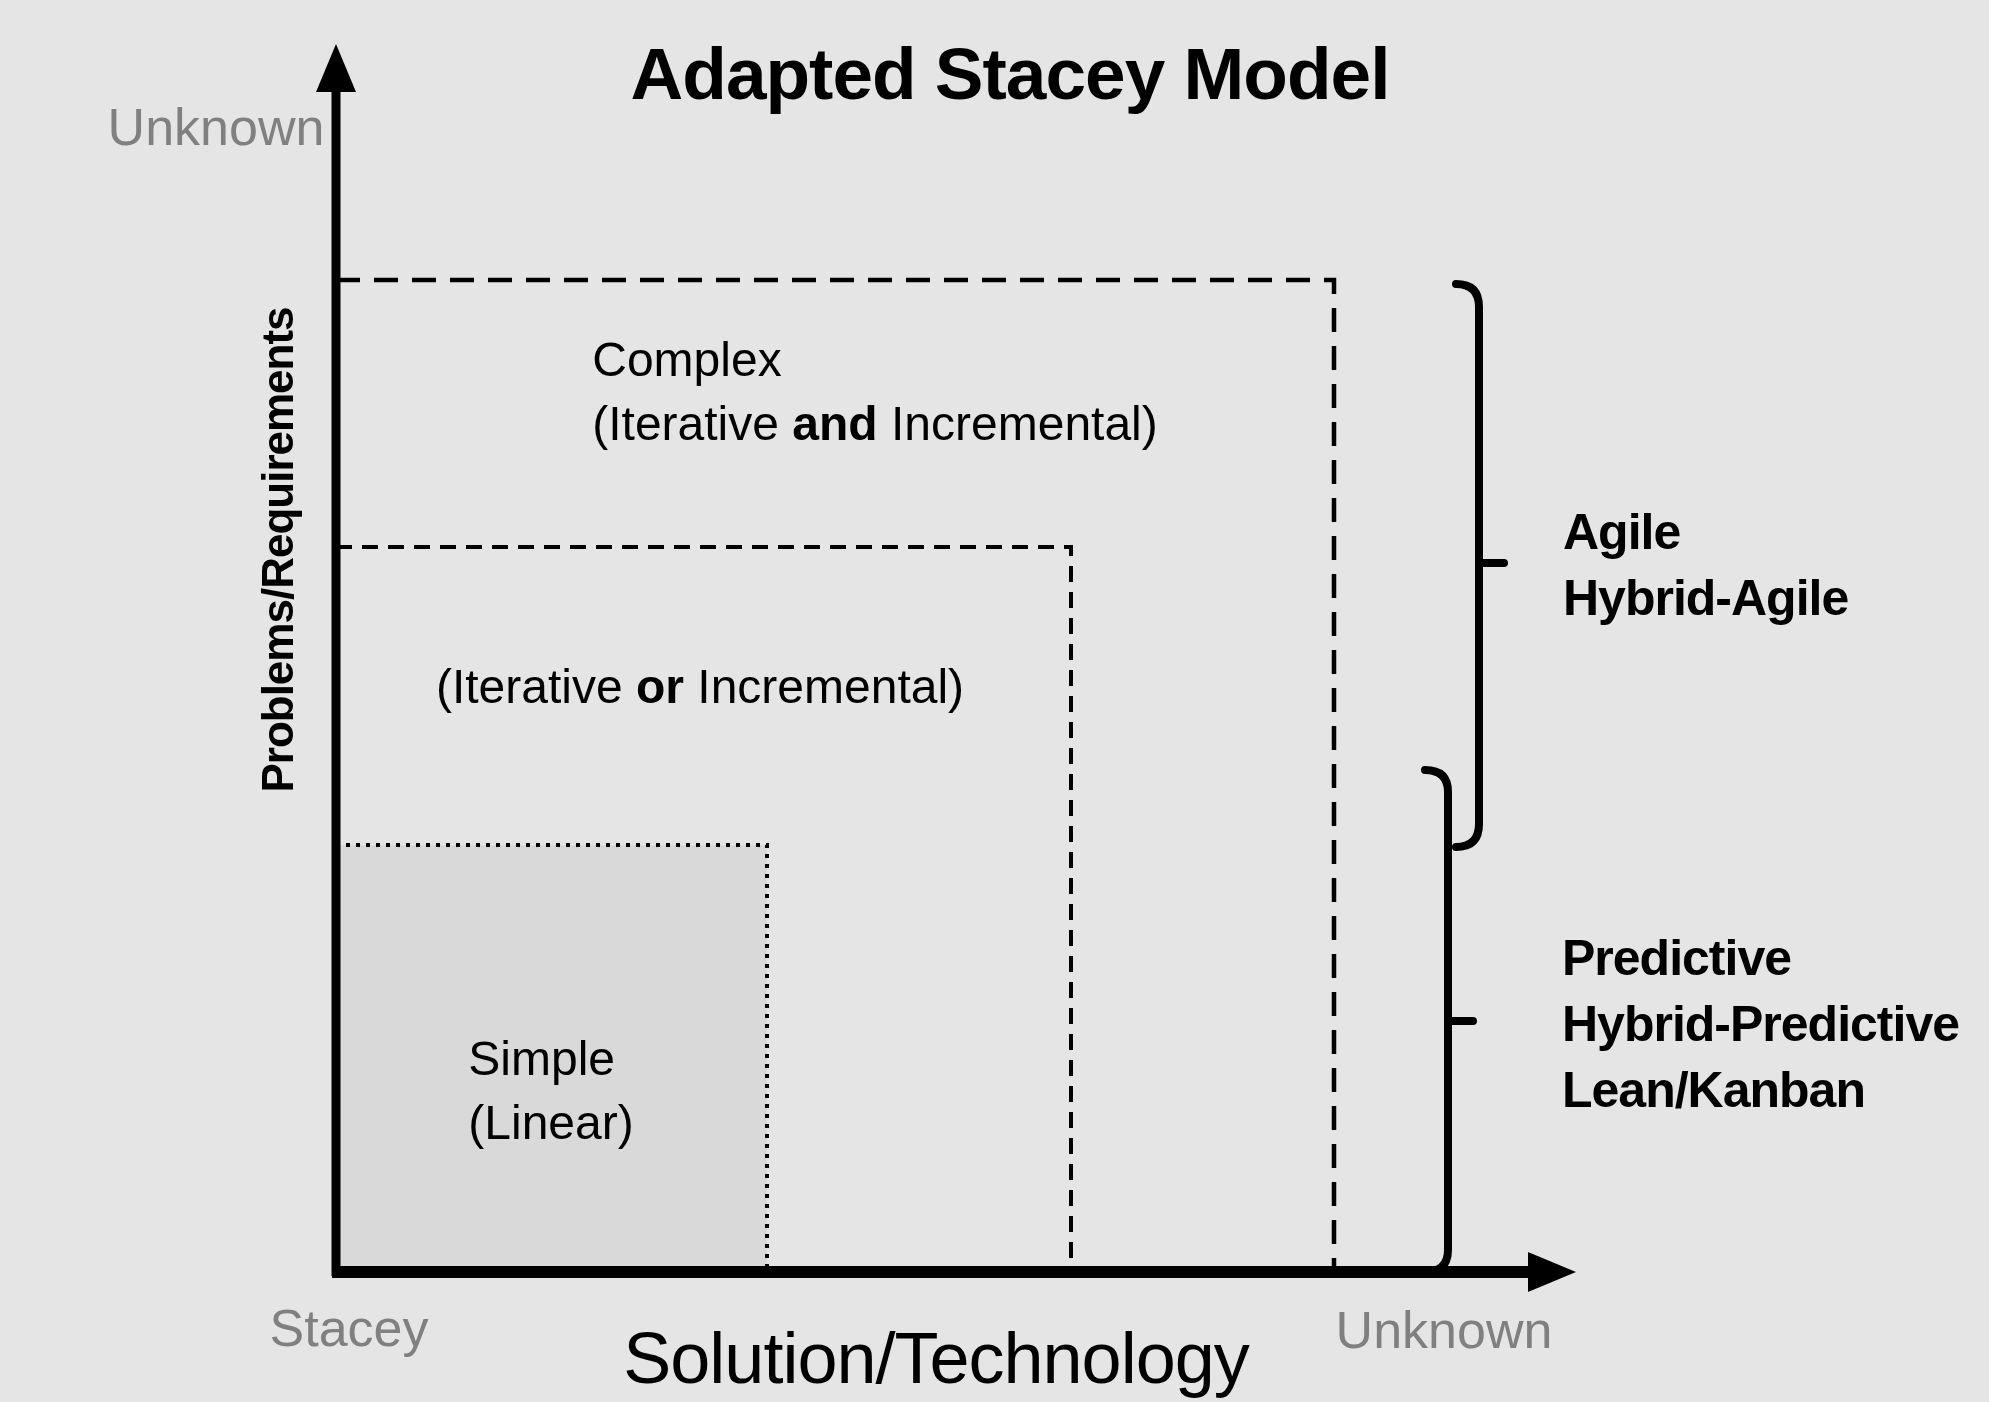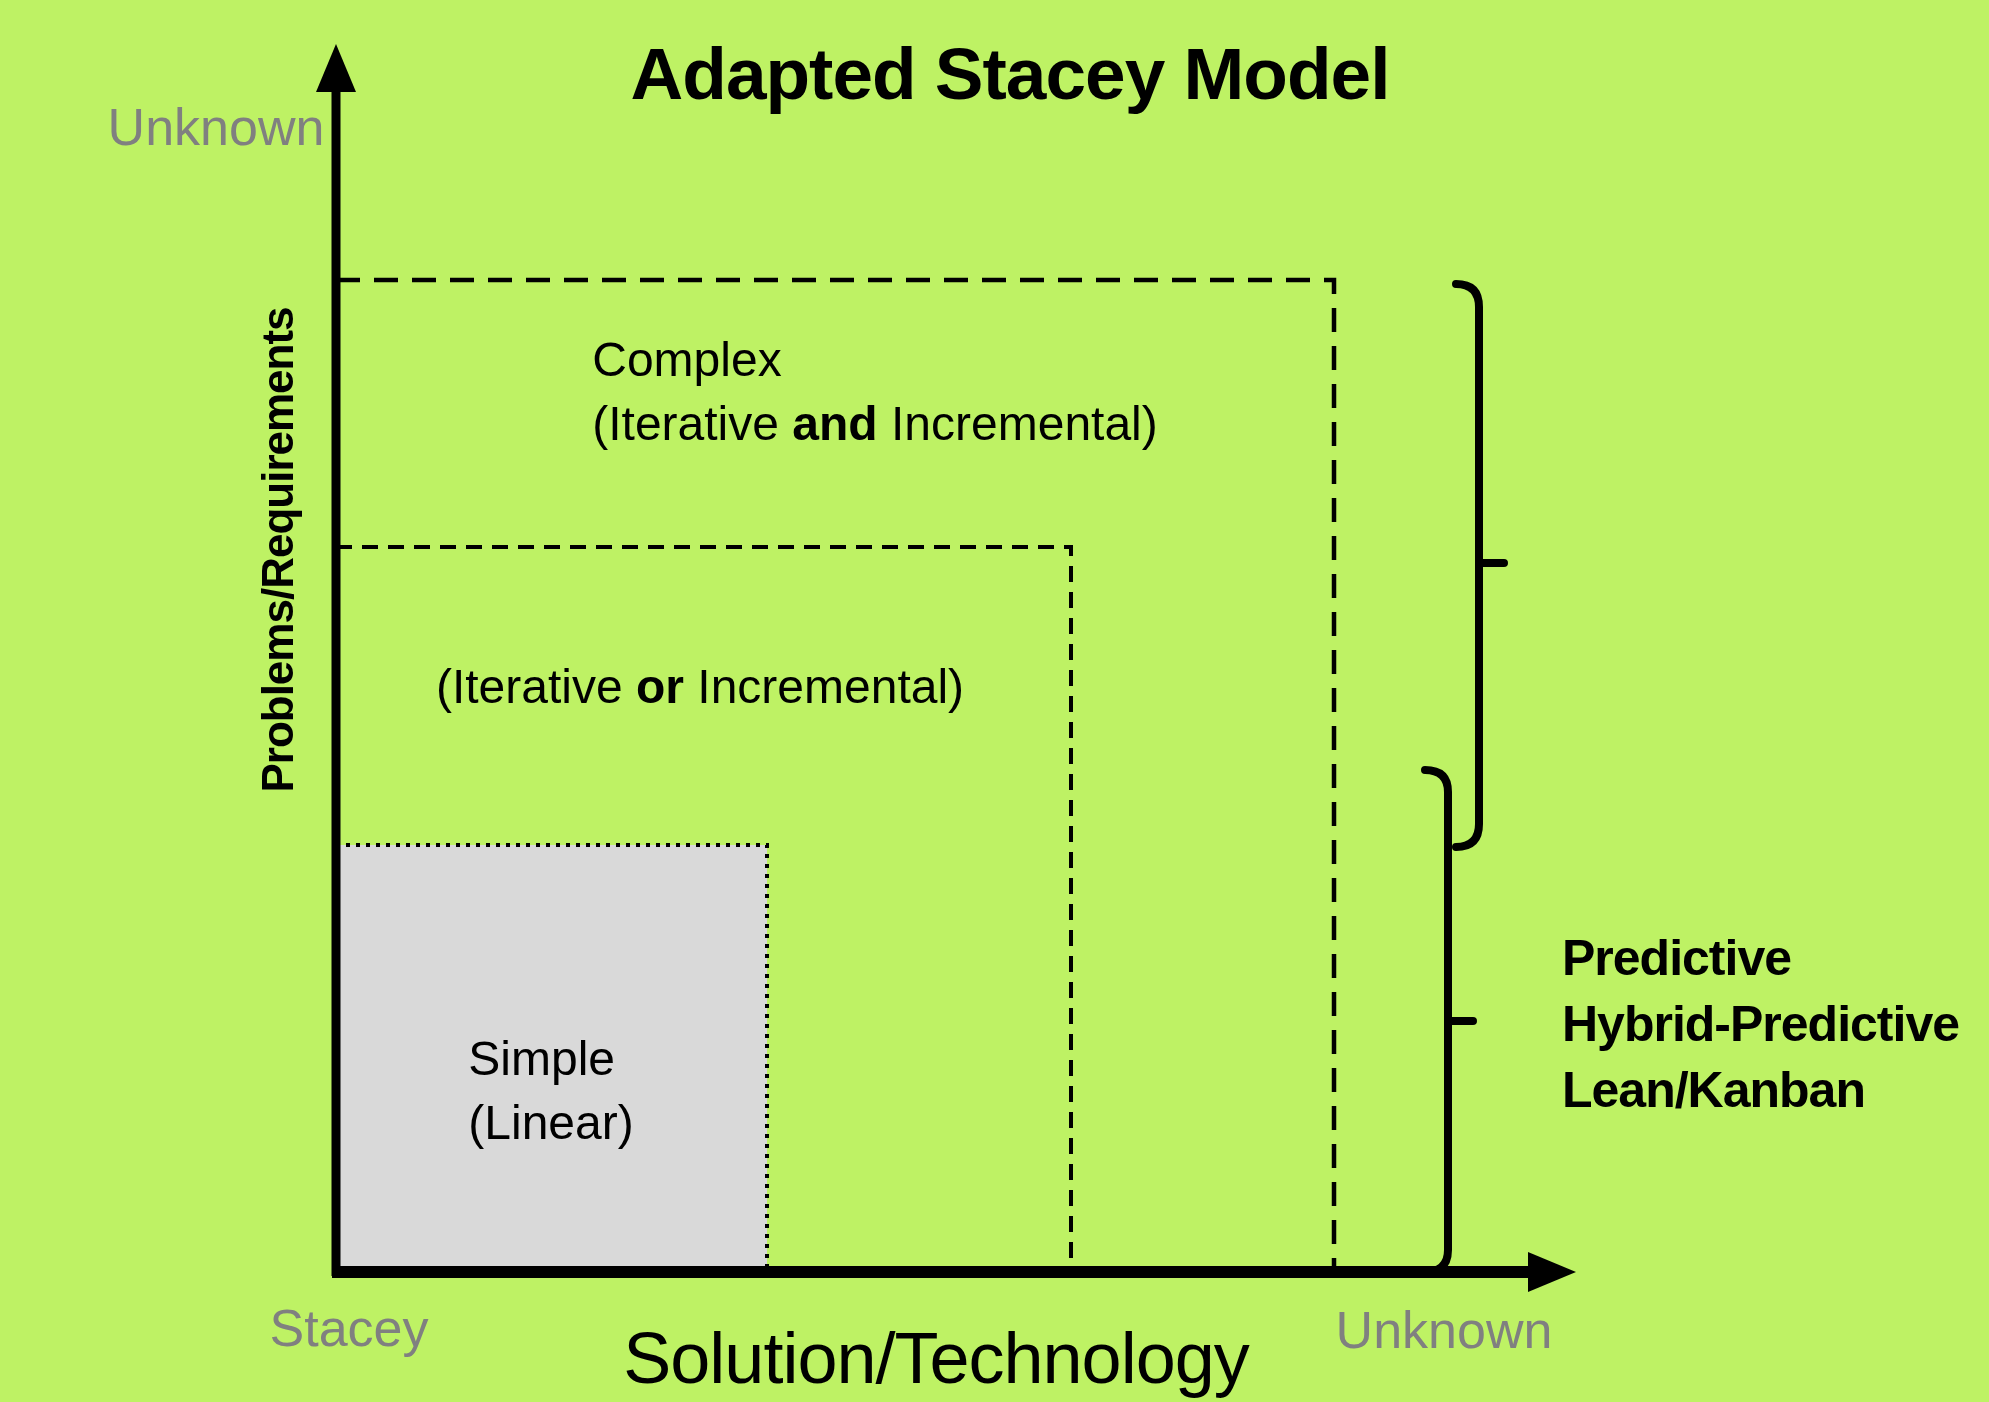--- a/index.html
+++ b/index.html
@@ -1,20 +1,20 @@
 <!DOCTYPE html>
 <html><head>
 <meta charset="utf-8">
 <style>
   html, body { margin: 0; padding: 0; background: #ffffff; }
   .stage {
     position: relative;
     width: 1989px;
     height: 1402px;
-    background: #bef264;
+    background: #e5e5e5;
     font-family: "Liberation Sans", "DejaVu Sans", sans-serif;
     color: #000000;
     overflow: hidden;
   }
   .stage svg.shapes {
     position: absolute;
     left: 0; top: 0;
     width: 1989px; height: 1402px;
   }
   .label { position: absolute; white-space: nowrap; }
@@ -112,20 +112,24 @@
 
   <div class="label region-label region-complicated">
     <div><span>(Iterative </span><b>or</b><span> Incremental)</span></div>
   </div>
 
   <div class="label region-label region-simple">
     <div>Simple</div>
     <div>(Linear)</div>
   </div>
 
+  <div class="label bracket-label bracket-agile">
+    <div>Agile</div>
+    <div>Hybrid-Agile</div>
+  </div>
 
   <div class="label bracket-label bracket-predictive">
     <div>Predictive</div>
     <div>Hybrid-Predictive</div>
     <div>Lean/Kanban</div>
   </div>
 
 </div>
 
 </body></html>

